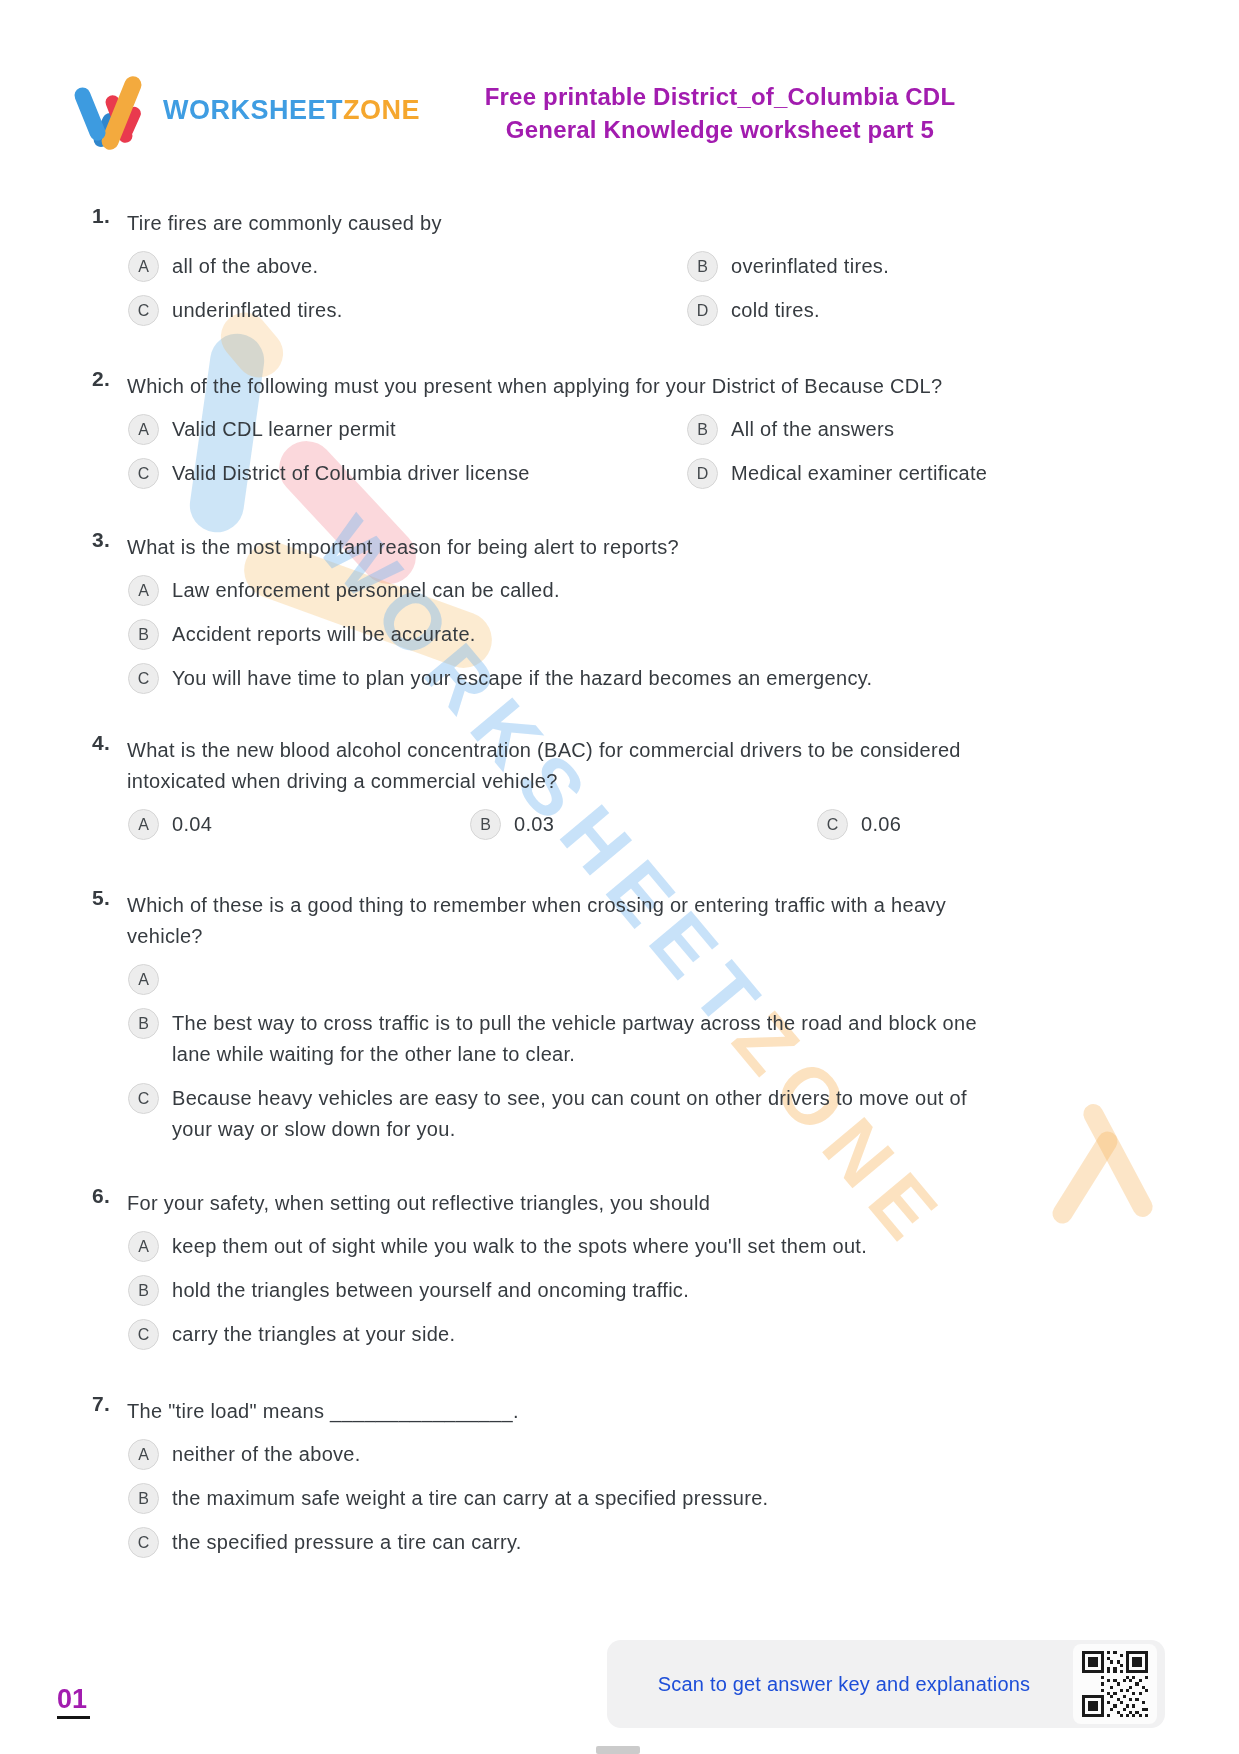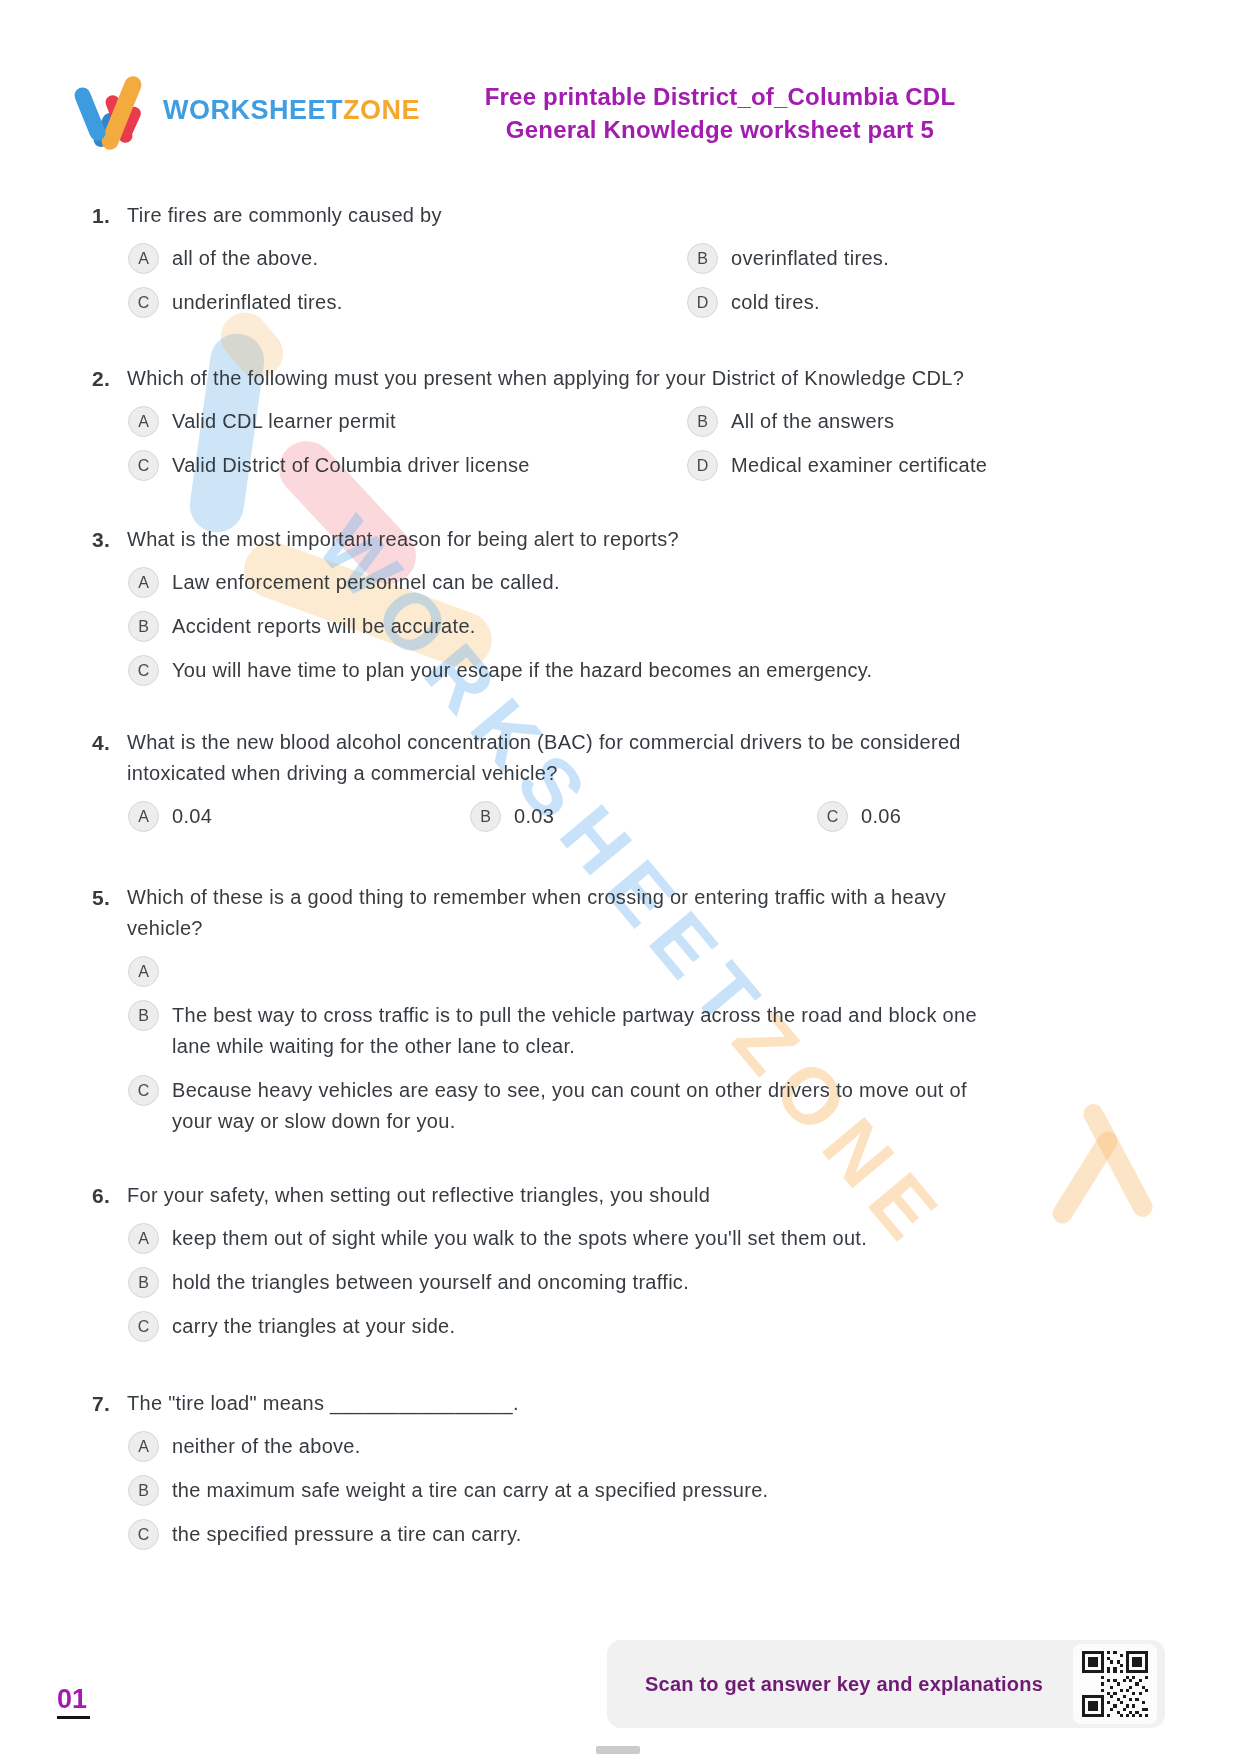--- a/index.html
+++ b/index.html
@@ -25,21 +25,21 @@
     position:absolute; left:370px; top:500px;
     transform:rotate(50deg); transform-origin:0 0;
     font-size:80px; font-weight:700; letter-spacing:14px; white-space:nowrap;
   }
   .wm-text .wm-blue { color:rgba(110,180,240,.38); }
   .wm-text .wm-orange { color:rgba(248,186,104,.42); }
   
   .q { position:absolute; left:78px; width:1085px; font-size:20px; line-height:31px; letter-spacing:.3px; }
   .q-line { display:flex; }
   .q-num { width:49px; padding-left:14px; font-weight:700; font-size:21px; flex-shrink:0; }
-  .q-text { flex:1; white-space:pre-line; }
+  .q-text { flex:1; white-space:pre-line;margin-top:8px; }
   .opts { margin-left:50px; margin-top:12px; }
   .opts.grid2 { display:grid; grid-template-columns:559px 1fr; row-gap:13px; }
   .opts.grid3 { display:grid; grid-template-columns:342px 347px 1fr; }
   .opts.list .opt { margin-bottom:13px; }
   .opt { display:flex; gap:13px; align-items:flex-start; }
   .opt-circle {
     width:31px; height:31px; border-radius:50%; flex-shrink:0;
     background:#ededed; border:1px solid #d6d6d6;
     display:flex; align-items:center; justify-content:center;
     font-size:16px; color:#43484c; letter-spacing:0;
@@ -51,21 +51,21 @@
     font-size:27px; font-weight:700; color:#a21caf;
     border-bottom:3px solid #141414; padding:0 3px 1px 0;
   }
   .scan-box {
     position:absolute; left:607px; top:1640px; width:558px; height:88px;
     background:#f1f1f2; border-radius:14px;
   }
   .scan-text {
     position:absolute; left:28px; right:112px; top:0; bottom:0;
     display:flex; align-items:center; justify-content:center;
-    font-size:20px; color:#701a75; letter-spacing:.2px; white-space:nowrap;font-weight:bold;
+    font-size:20px; color:#1d4ed8; letter-spacing:.2px; white-space:nowrap;
   }
   .qr-tile {
     position:absolute; left:466px; top:4px; width:84px; height:80px;
     background:#fcfcfc; border-radius:8px;
     display:flex; align-items:center; justify-content:center;
   }
   .bottom-bar { position:absolute; left:596px; top:1746px; width:44px; height:8px; background:#cbcbcb; border-radius:2px; }
 </style>
 </head>
 <body>
@@ -116,21 +116,21 @@
       <div class="opt">
         <div class="opt-circle">D</div>
         <div class="opt-text">cold tires.</div>
       </div>
     </div>
   </div>
 
   <div class="q" style="top:363px;">
     <div class="q-line">
       <div class="q-num">2.</div>
-      <div class="q-text">Which of the following must you present when applying for your District of Knowledge CDL?</div>
+      <div class="q-text">Which of the following must you present when applying for your District of Because CDL?</div>
     </div>
     <div class="opts grid2">
       <div class="opt">
         <div class="opt-circle">A</div>
         <div class="opt-text">Valid CDL learner permit</div>
       </div>
       <div class="opt">
         <div class="opt-circle">B</div>
         <div class="opt-text">All of the answers</div>
       </div>

